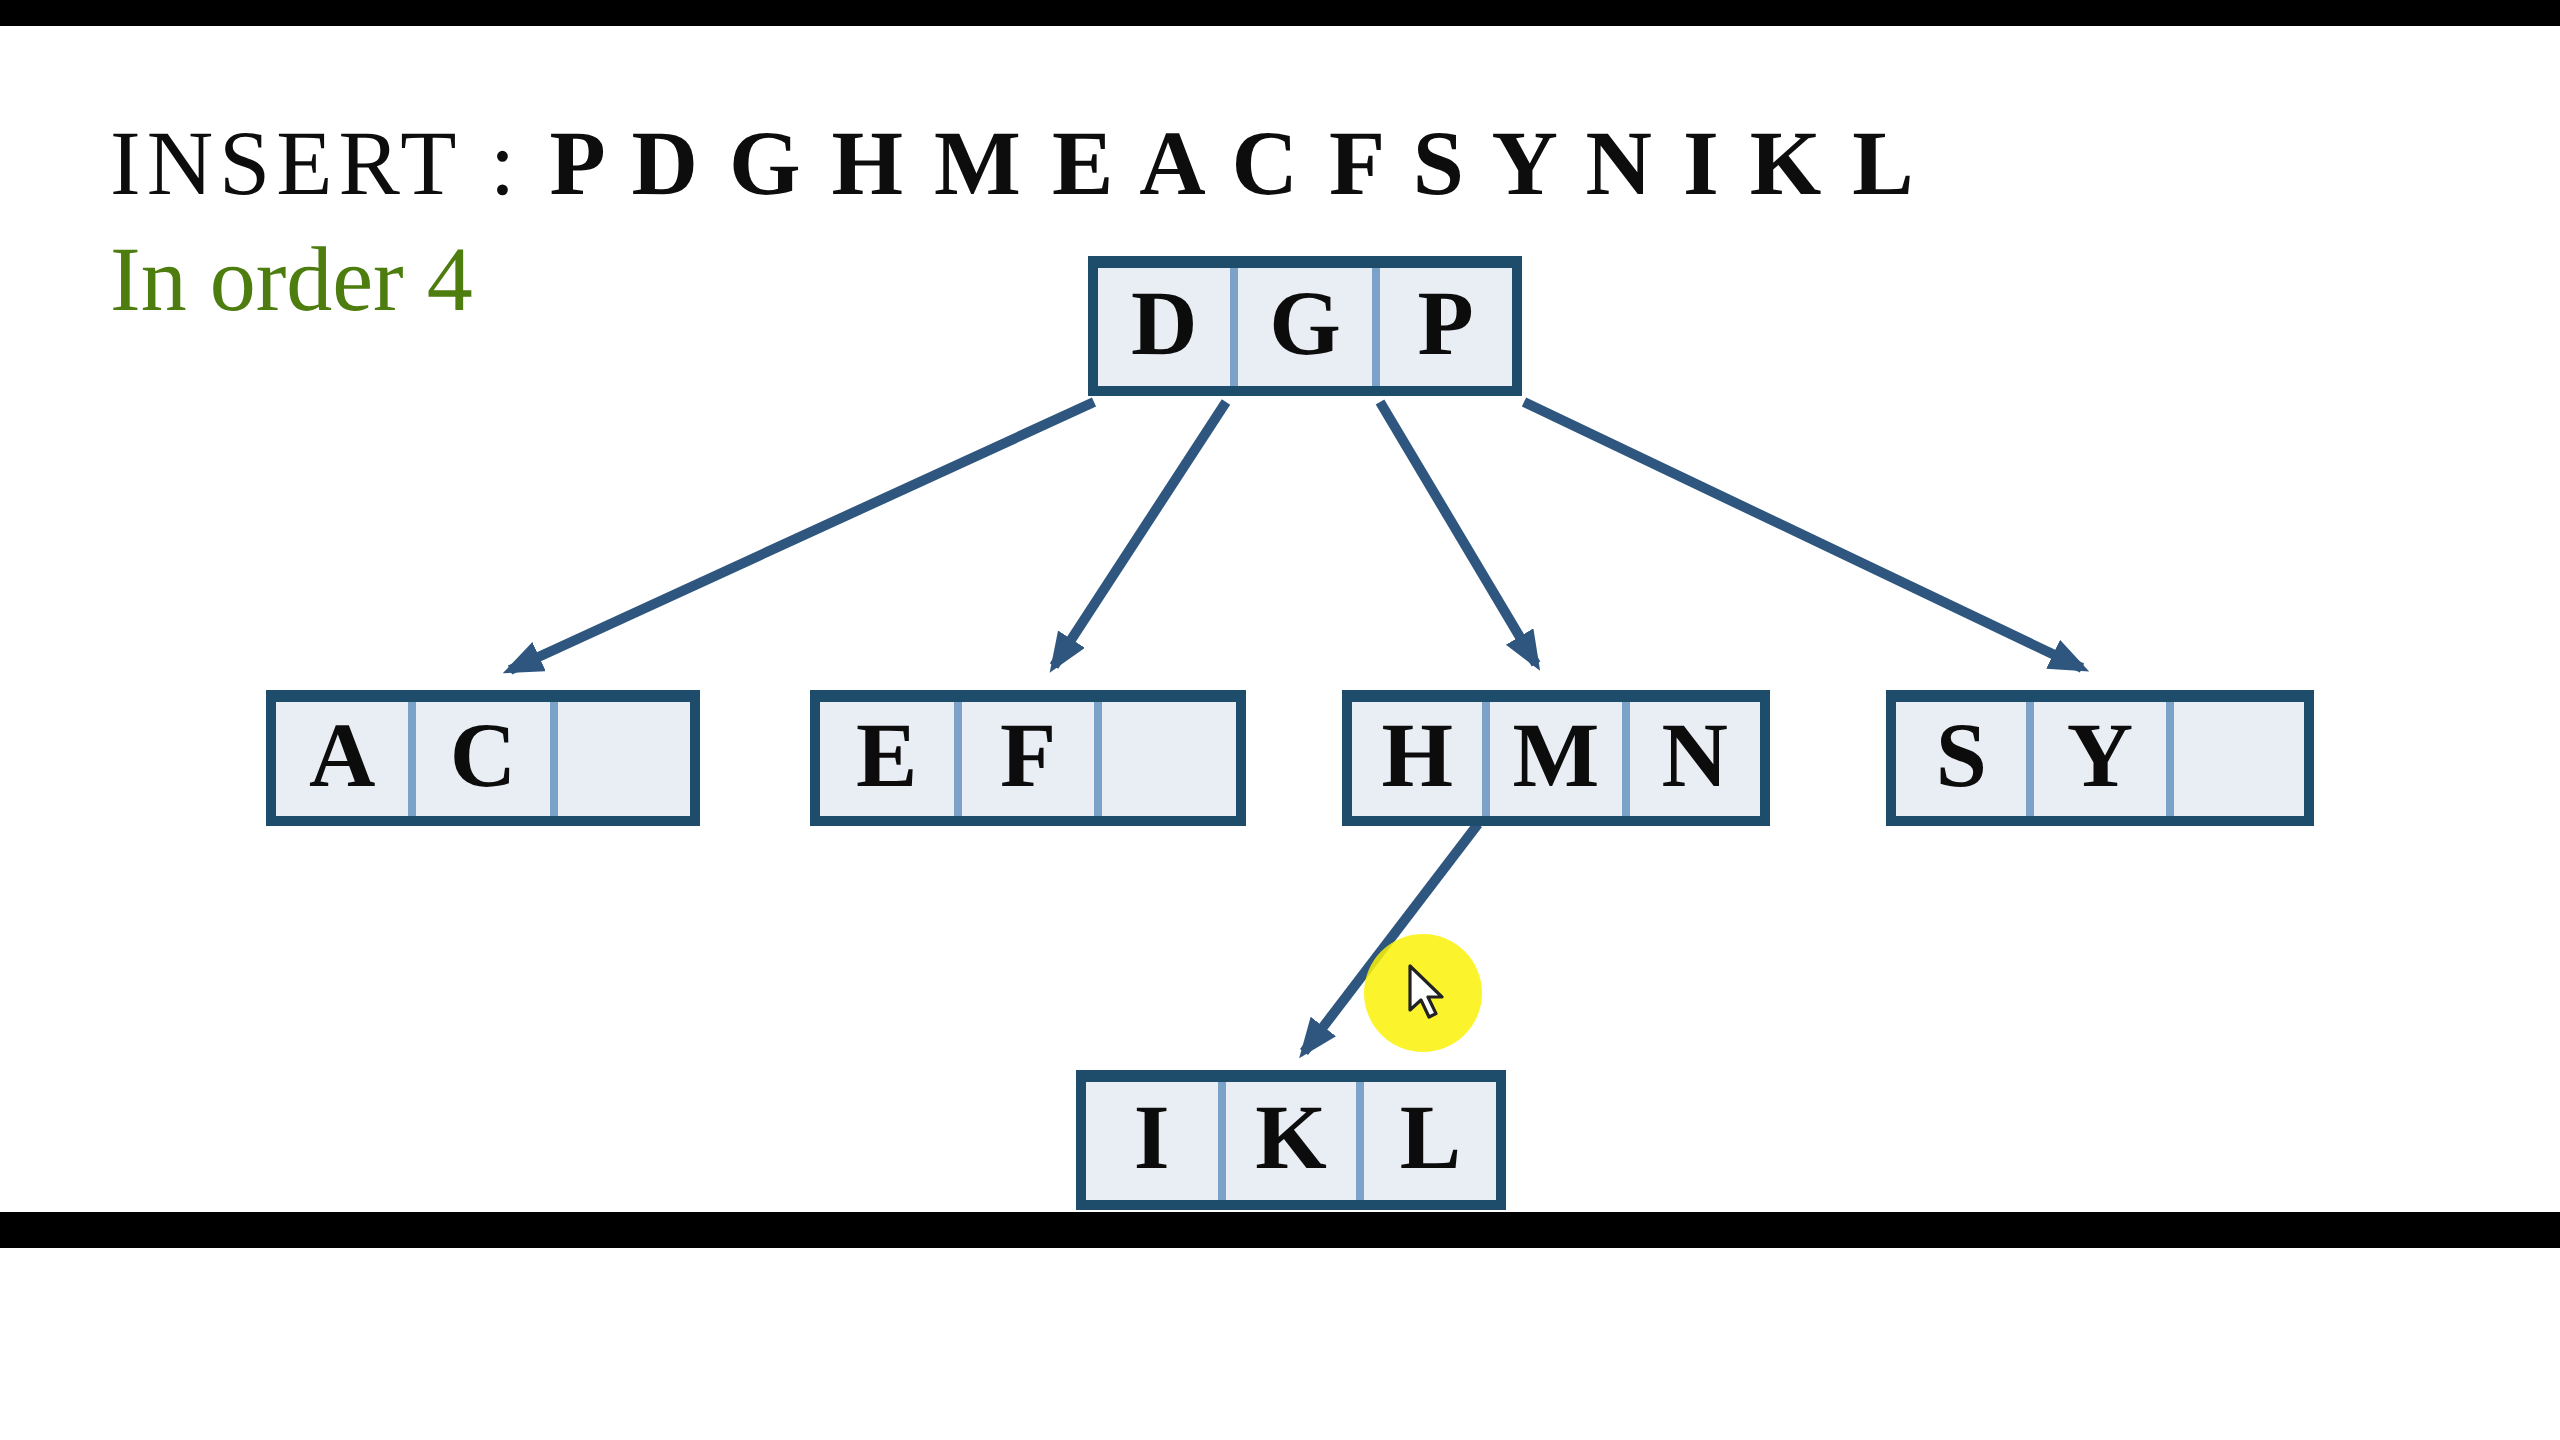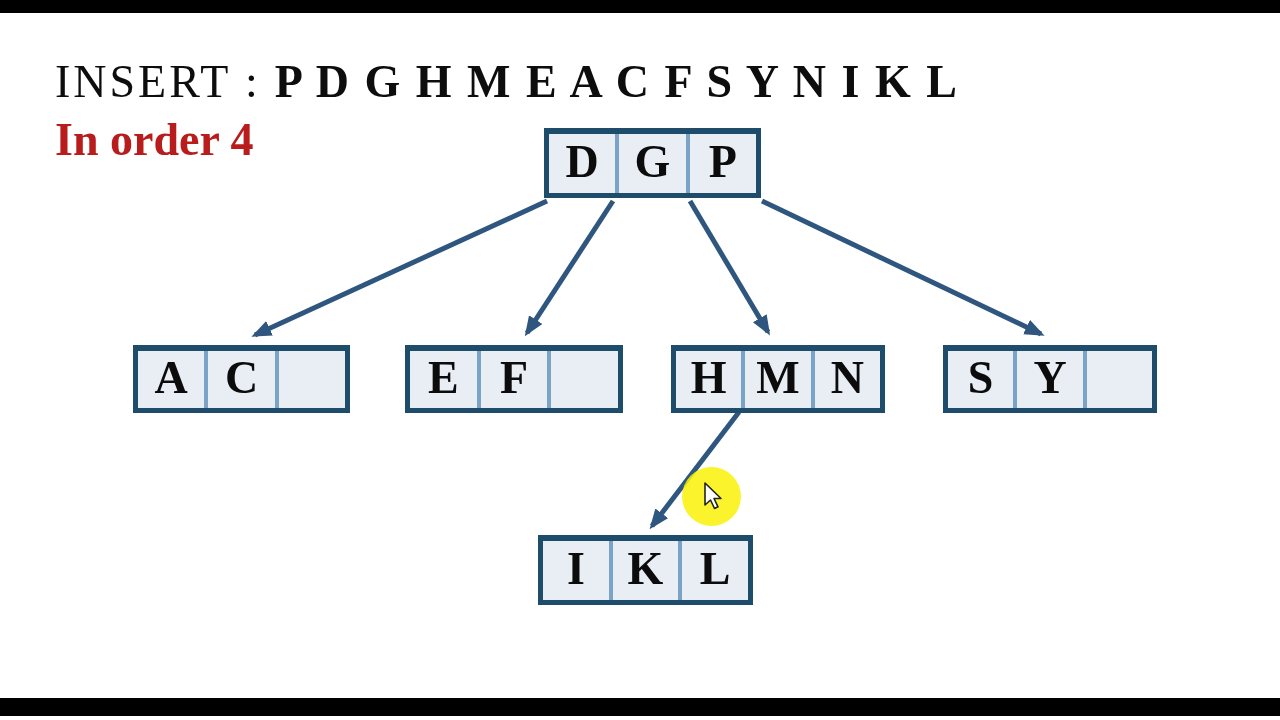--- a/index.html
+++ b/index.html
@@ -1,32 +1,32 @@
 <!DOCTYPE html>
 <html><head>
 <meta charset="utf-8">
 <style>
   html,body{margin:0;padding:0;background:#ffffff;}
   .frame{
-    position:relative; width:1280px; height:716px; overflow:hidden;
+    position:relative; width:1280px; height:624px; overflow:hidden;
     background:#ffffff; font-family:"Liberation Serif","DejaVu Serif",serif;
   }
   .letterbox{position:absolute; left:0; width:1280px; background:#000;}
   .letterbox.top{top:0; height:13px;}
   .letterbox.bottom{bottom:0; height:18px;}
 
   .title-line{
     position:absolute; left:55px; top:56px; color:#0d0d0d;
     font-size:46px; line-height:1.15; white-space:nowrap;
   }
   .t-label{font-weight:400; letter-spacing:3px;}
   .t-keys{font-weight:700; letter-spacing:2px; margin-left:14px;}
   .subtitle{
-    position:absolute; left:55px; top:114px; color:#b91c1c;
-    font-size:46px; line-height:1.15; white-space:nowrap; font-weight:700;
+    position:absolute; left:55px; top:114px; color:#4d7c0f;
+    font-size:46px; line-height:1.15; white-space:nowrap; font-weight:400;
   }
 
   .edges{position:absolute; left:0; top:0; z-index:1;}
 
   .node{
     position:absolute; display:flex; box-sizing:border-box;
     border:5px solid #1e4d6b; border-top-width:6px;
     background:#e9eef5; z-index:2;
   }
   .cell{

